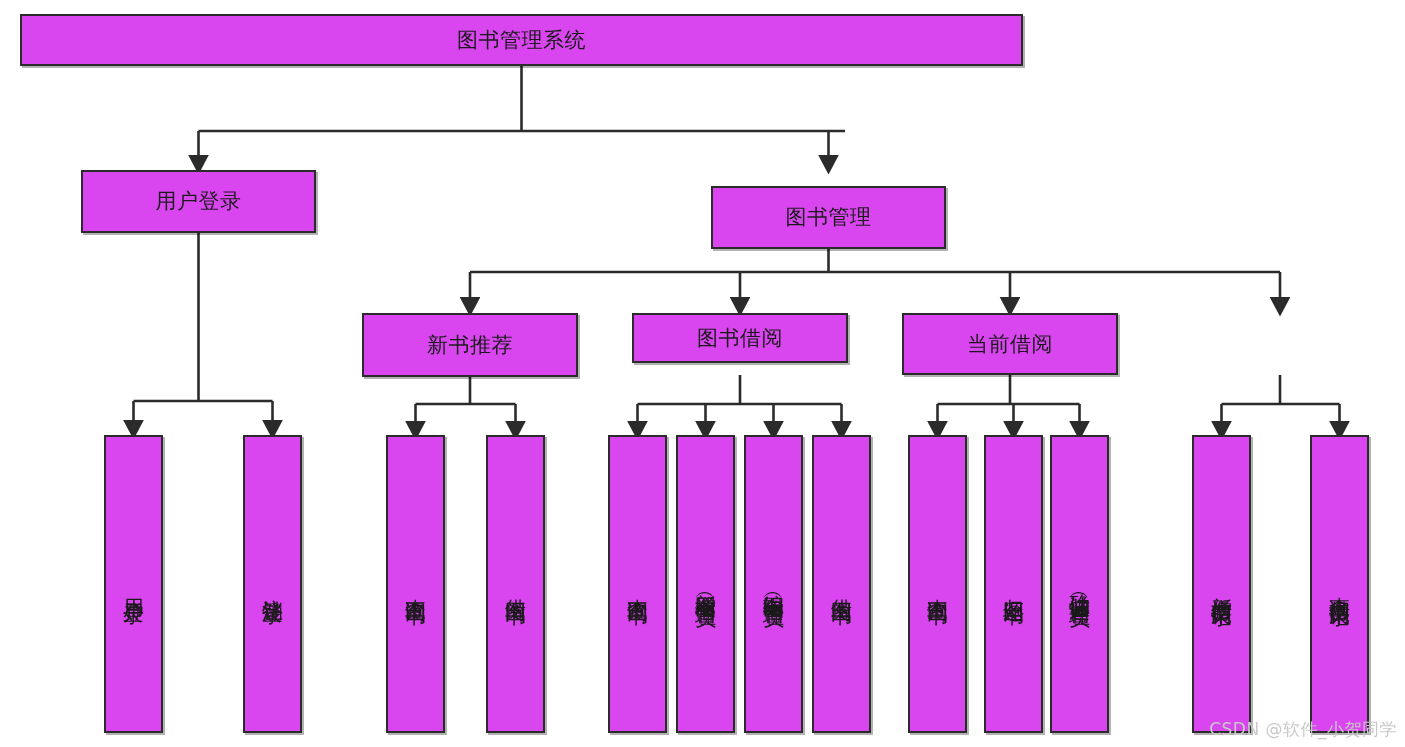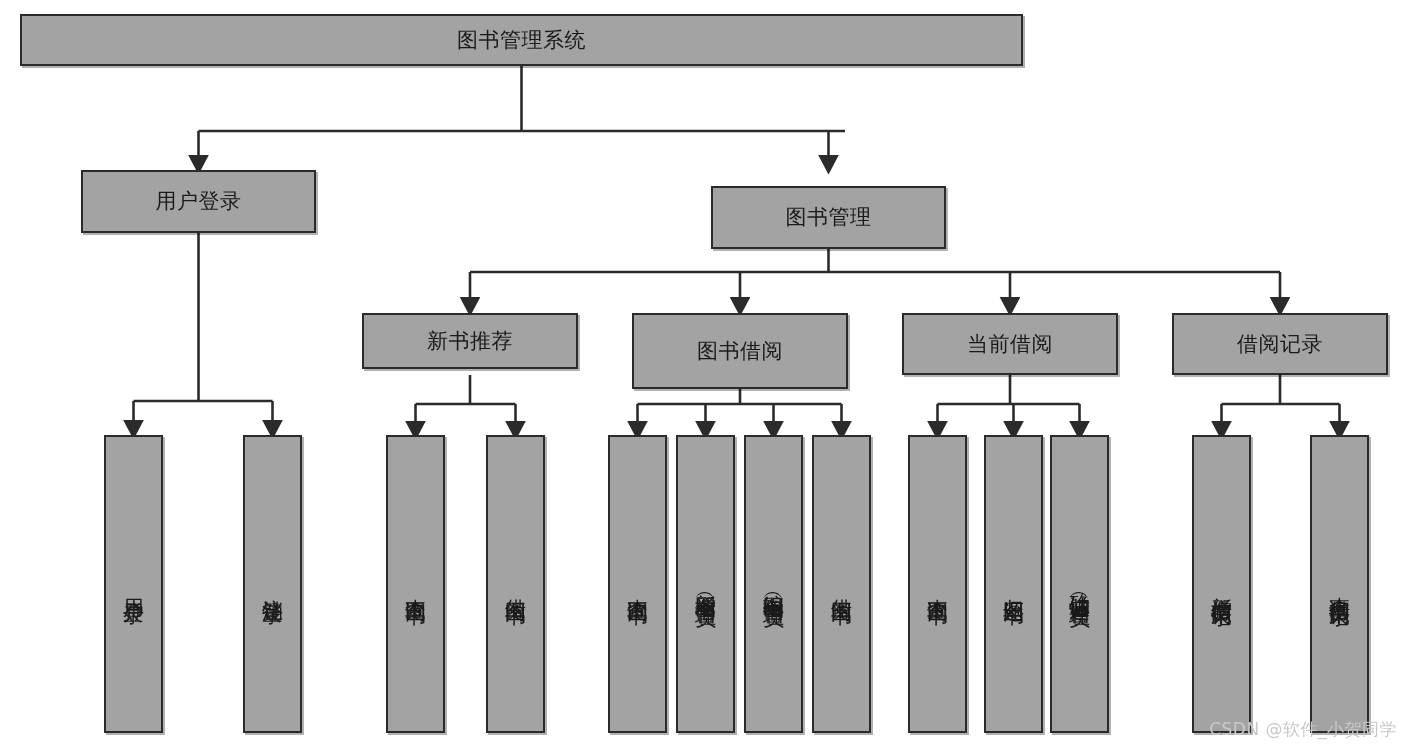--- a/index.html
+++ b/index.html
@@ -14,21 +14,21 @@
   #diagram-root{
     position:absolute;left:0;top:0;width:1405px;height:747px;
   }
   #edges{
     position:absolute;left:0;top:0;width:1405px;height:747px;
     pointer-events:none;
   }
   .node{
     position:absolute;
     box-sizing:border-box;
-    background:#a3a3a3;
+    background:#d946ef;
     border:2px solid #2b2b2b;
     box-shadow:2px 2px 0 rgba(0,0,0,0.30);
     display:flex;
     align-items:center;
     justify-content:center;
     color:#1a1a1a;
     letter-spacing:0.5px;
   }
   .node.horiz{
     font-size:21px;
@@ -125,31 +125,28 @@
     <span class="label">图书管理系统</span>
   </div>
 
   <div class="node horiz" style="left: 81px; top: 170px; width: 235px; height: 63px;">
     <span class="label">用户登录</span>
   </div>
   <div class="node horiz" style="left: 711px; top: 186px; width: 235px; height: 63px;">
     <span class="label">图书管理</span>
   </div>
 
-  <div class="node horiz" style="left: 362px; top: 313px; width: 216px; height: 56px;">
+  <div class="node horiz" style="left: 362px; top: 313px; width: 216px; height: 64px;">
     <span class="label">新书推荐</span>
   </div>
-  <div class="node horiz" style="left: 632px; top: 313px; width: 216px; height: 76px;">
+  <div class="node horiz" style="left: 632px; top: 313px; width: 216px; height: 50px;">
     <span class="label">图书借阅</span>
   </div>
   <div class="node horiz" style="left: 902px; top: 313px; width: 216px; height: 62px;">
     <span class="label">当前借阅</span>
-  </div>
-  <div class="node horiz" style="left: 1172px; top: 313px; width: 216px; height: 62px;">
-    <span class="label">借阅记录</span>
   </div>
 
   <div class="node vert" style="left: 104px; top: 435px; width: 59px; height: 298px;">
     <span class="label">用户登录</span>
   </div>
   <div class="node vert" style="left: 243px; top: 435px; width: 59px; height: 298px;">
     <span class="label">注销登录</span>
   </div>
   <div class="node vert" style="left: 386px; top: 435px; width: 59px; height: 298px;">
     <span class="label">查询图书</span>

